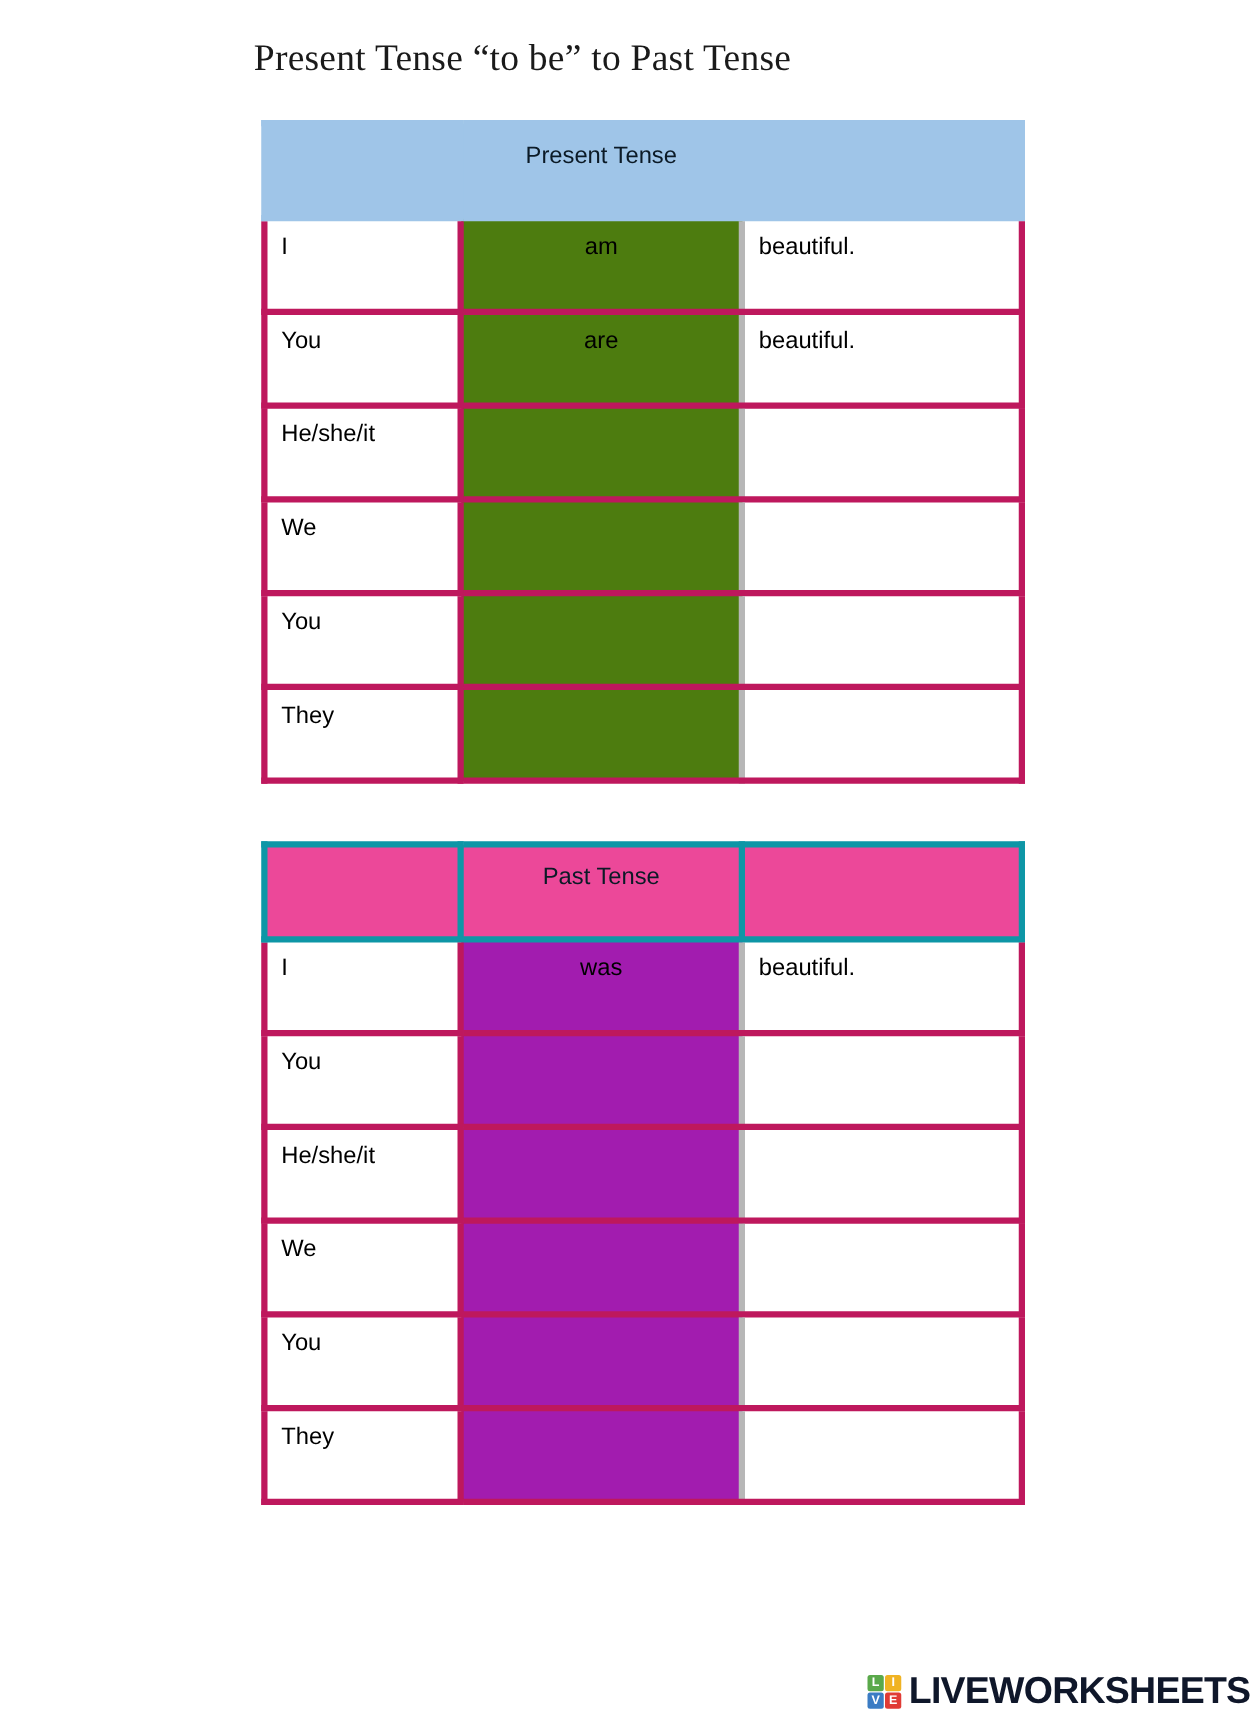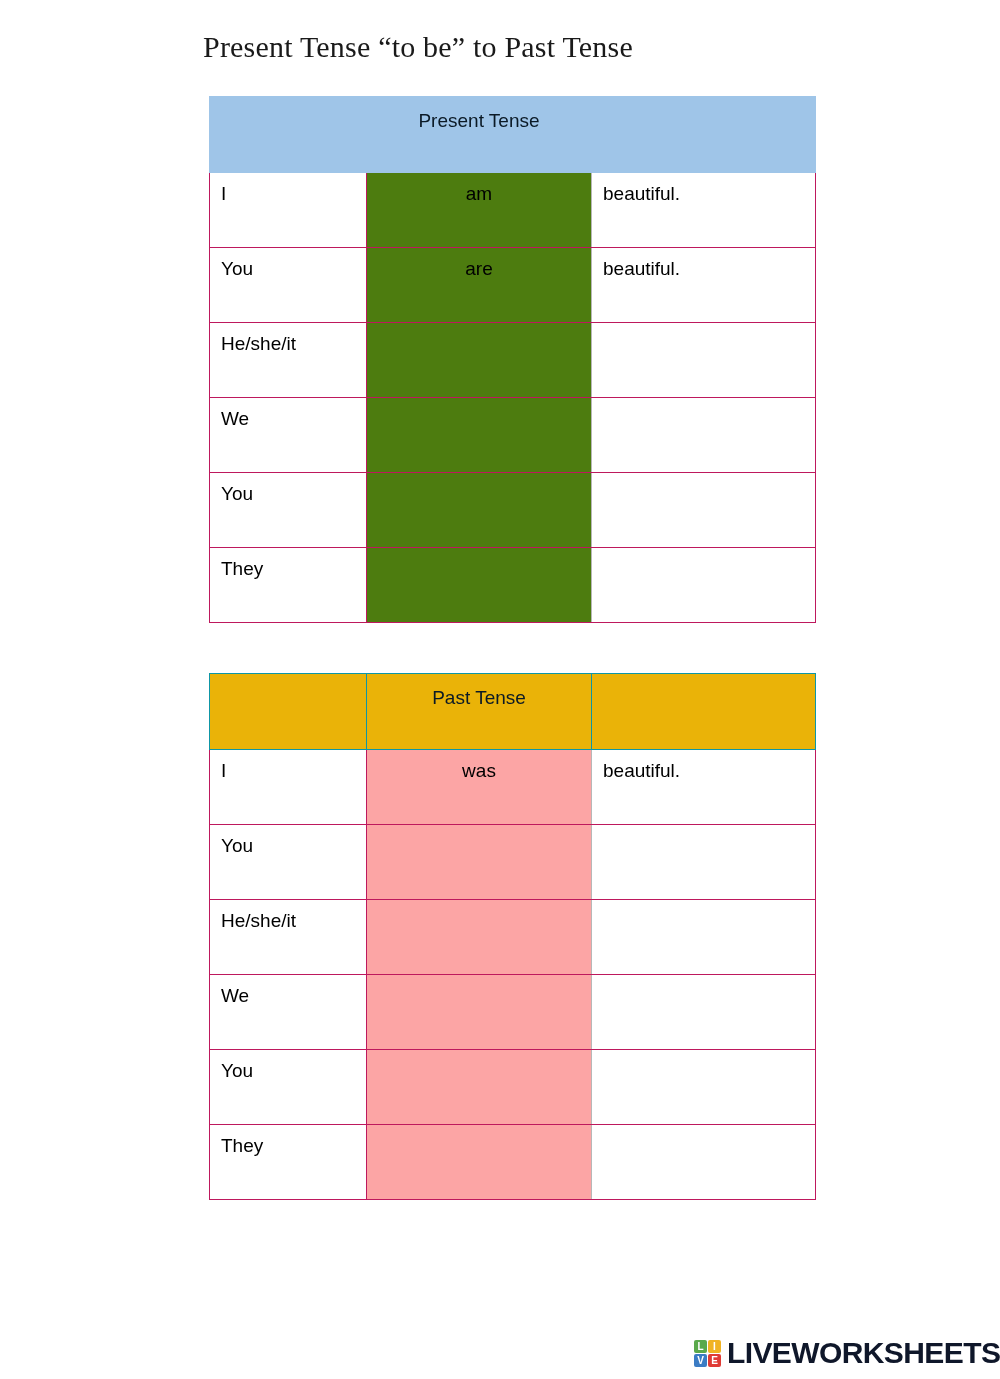--- a/index.html
+++ b/index.html
@@ -39,21 +39,21 @@
     table-layout: fixed;
   }
   #table-present { top: 96px; }
   #table-past    { top: 673px; }
 
   .wstable col.c1 { width: 157px; }
   .wstable col.c2 { width: 225px; }
   .wstable col.c3 { width: 224px; }
 
   .wstable td {
-    border: 1px solid #be185d;
+    border: 5px solid #be185d;
     padding: 0;
     vertical-align: top;
     height: 75px;
     box-sizing: border-box;
   }
 
   .cell-inner {
     padding: 9px 11px 0 11px;
     font-size: 19px;
     line-height: 24px;
@@ -71,22 +71,22 @@
     padding-top: 12px;
     font-size: 19px;
     color: #0b1a26;
   }
 
   
   #table-present tr.hdr td { background: #9fc5e8; border-color: #9fc5e8; }
   #table-present td.verb   { background: #4d7c0f; border-left-color: #b7b7b7; border-right-color: #b7b7b7; }
 
   
-  #table-past tr.hdr td { background: #eab308; border-color: #0e96a6; }
-  #table-past td.verb   { background: #fca5a5; border-left-color: #b7b7b7; border-right-color: #b7b7b7; }
+  #table-past tr.hdr td { background: #ec4899; border-color: #0e96a6; }
+  #table-past td.verb   { background: #a21caf; border-left-color: #b7b7b7; border-right-color: #b7b7b7; }
 
   
   .lw-logo {
     position: absolute;
     left: 694px;
     top: 1336px;
     display: flex;
     align-items: center;
     gap: 6px;
   }

